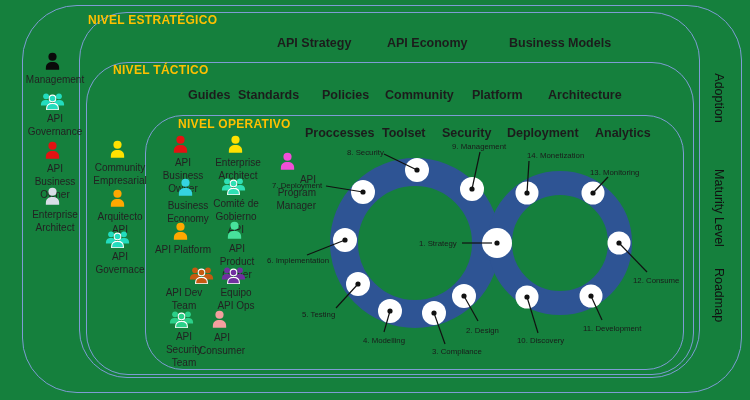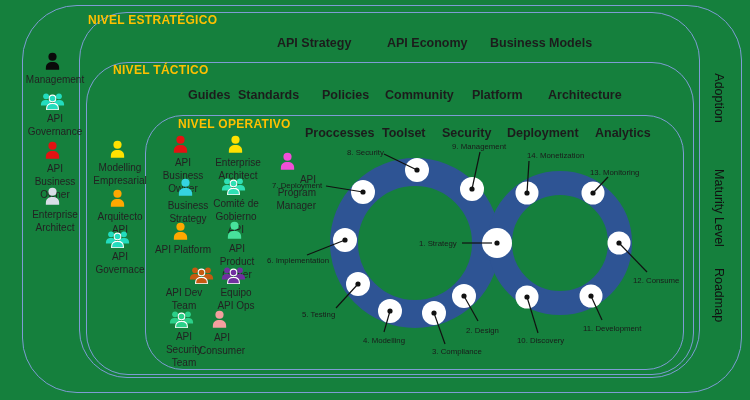--- a/index.html
+++ b/index.html
@@ -27,21 +27,21 @@
   <div class="frame" style="left:86px;top:62px;width:608px;height:313px;border-radius:42px;"></div>
   <div class="frame" style="left:145px;top:115px;width:539px;height:255px;border-radius:38px;"></div>
 
   <span class="lvl-title" style="left:88px;top:13px;">NIVEL ESTRATÉGICO</span>
   <span class="lvl-title" style="left:113px;top:63px;">NIVEL TÁCTICO</span>
   <span class="lvl-title" style="left:178px;top:117px;">NIVEL OPERATIVO</span>
 
   <div id="topics-host">
       <span class="topic" style="left: 277px; top: 36px;">API Strategy</span>
       <span class="topic" style="left: 387px; top: 36px; text-align: right;">API Economy</span>
-      <span class="topic" style="left: 490px; top: 36px;">Business Models</span>
+      <span class="topic" style="left: 509px; top: 36px;">Business Models</span>
       <span class="topic" style="left: 188px; top: 88px;">Guides</span>
       <span class="topic" style="left: 238px; top: 88px;">Standards</span>
       <span class="topic" style="left: 322px; top: 88px;">Policies</span>
       <span class="topic" style="left: 385px; top: 88px;">Community</span>
       <span class="topic" style="left: 472px; top: 88px;">Platform</span>
       <span class="topic" style="left: 548px; top: 88px;">Architecture</span>
       <span class="topic" style="left: 305px; top: 126px;">Proccesses</span>
       <span class="topic" style="left: 382px; top: 126px;">Toolset</span>
       <span class="topic" style="left: 442px; top: 126px;">Security</span>
       <span class="topic" style="left: 507px; top: 126px;">Deployment</span>
@@ -78,21 +78,21 @@
           <circle cx="10" cy="5" r="4.3" fill="#d9dee8"></circle>
           <path d="M3,18.6 L3,16.8 C3,12.4 5.8,10.6 10,10.6 C14.2,10.6 17,12.4 17,16.8 L17,18.6 Z" fill="#d9dee8"></path>
         </svg>
         <span class="lbl">Enterprise Architect</span>
       </div>
       <div class="role" style="left: 117px; top: 140px; width: 56px;">
         <svg width="19" height="19" viewBox="0 0 20 20">
           <circle cx="10" cy="5" r="4.3" fill="#ffe100"></circle>
           <path d="M3,18.6 L3,16.8 C3,12.4 5.8,10.6 10,10.6 C14.2,10.6 17,12.4 17,16.8 L17,18.6 Z" fill="#ffe100"></path>
         </svg>
-        <span class="lbl">Modelling Empresarial</span>
+        <span class="lbl">Community Empresarial</span>
       </div>
       <div class="role" style="left: 117px; top: 189px; width: 48px;">
         <svg width="19" height="19" viewBox="0 0 20 20">
           <circle cx="10" cy="5" r="4.3" fill="#ffa800"></circle>
           <path d="M3,18.6 L3,16.8 C3,12.4 5.8,10.6 10,10.6 C14.2,10.6 17,12.4 17,16.8 L17,18.6 Z" fill="#ffa800"></path>
         </svg>
         <span class="lbl">Arquitecto API</span>
       </div>
       <div class="role" style="left: 117px; top: 230px; width: 60px;">
         <svg width="27" height="18" viewBox="0 0 28 19">
@@ -124,21 +124,21 @@
           <circle cx="10" cy="5" r="4.3" fill="#f14fd8"></circle>
           <path d="M3,18.6 L3,16.8 C3,12.4 5.8,10.6 10,10.6 C14.2,10.6 17,12.4 17,16.8 L17,18.6 Z" fill="#f14fd8"></path>
         </svg>
         <span class="lbl">API Program Manager</span>
       </div>
       <div class="role" style="left: 185px; top: 178px; width: 50px;">
         <svg width="19" height="19" viewBox="0 0 20 20">
           <circle cx="10" cy="5" r="4.3" fill="#35d3e0"></circle>
           <path d="M3,18.6 L3,16.8 C3,12.4 5.8,10.6 10,10.6 C14.2,10.6 17,12.4 17,16.8 L17,18.6 Z" fill="#35d3e0"></path>
         </svg>
-        <span class="lbl">Business Strategy</span>
+        <span class="lbl">Business Economy</span>
       </div>
       <div class="role" style="left: 233px; top: 177px; width: 64px;">
         <svg width="27" height="18" viewBox="0 0 28 19">
           <circle cx="7.2" cy="4.6" r="3.1" fill="#2fe0b4"></circle>
           <path d="M1.8,14.2 v-1 c0,-3.4 2.2,-4.8 5.4,-4.8 c3.2,0 5.4,1.4 5.4,4.8 v1 z" fill="#2fe0b4"></path>
           <circle cx="20.8" cy="4.6" r="3.1" fill="#2fe0b4"></circle>
           <path d="M15.4,14.2 v-1 c0,-3.4 2.2,-4.8 5.4,-4.8 c3.2,0 5.4,1.4 5.4,4.8 v1 z" fill="#2fe0b4"></path>
           <circle cx="14" cy="6.8" r="3.5" fill="#2fe0b4" stroke="#fff" stroke-width="1.1"></circle>
           <path d="M7.8,18.8 v-1.4 c0,-3.8 2.6,-5.4 6.2,-5.4 c3.6,0 6.2,1.6 6.2,5.4 v1.4 z" fill="#2fe0b4" stroke="#fff" stroke-width="1.1"></path>
         </svg>

